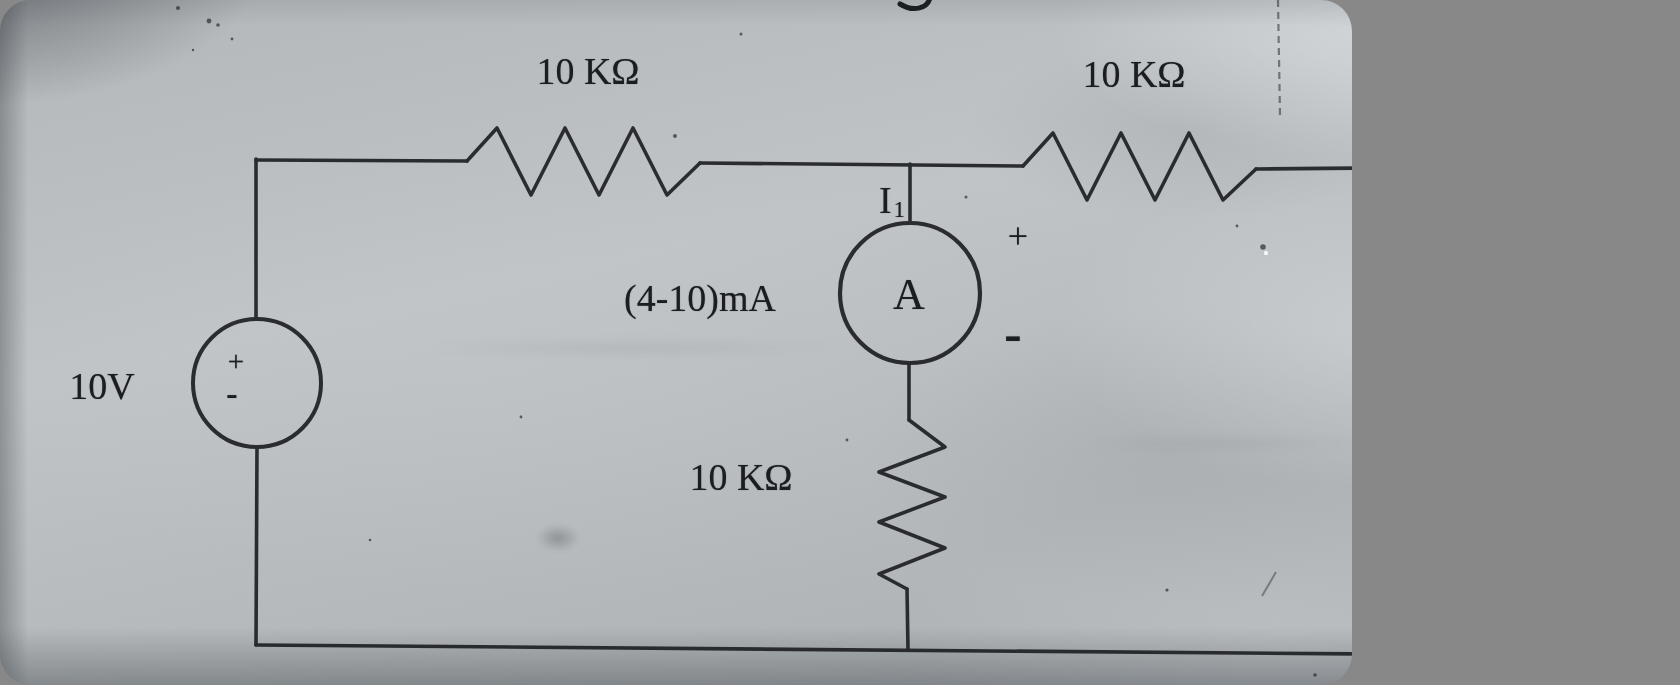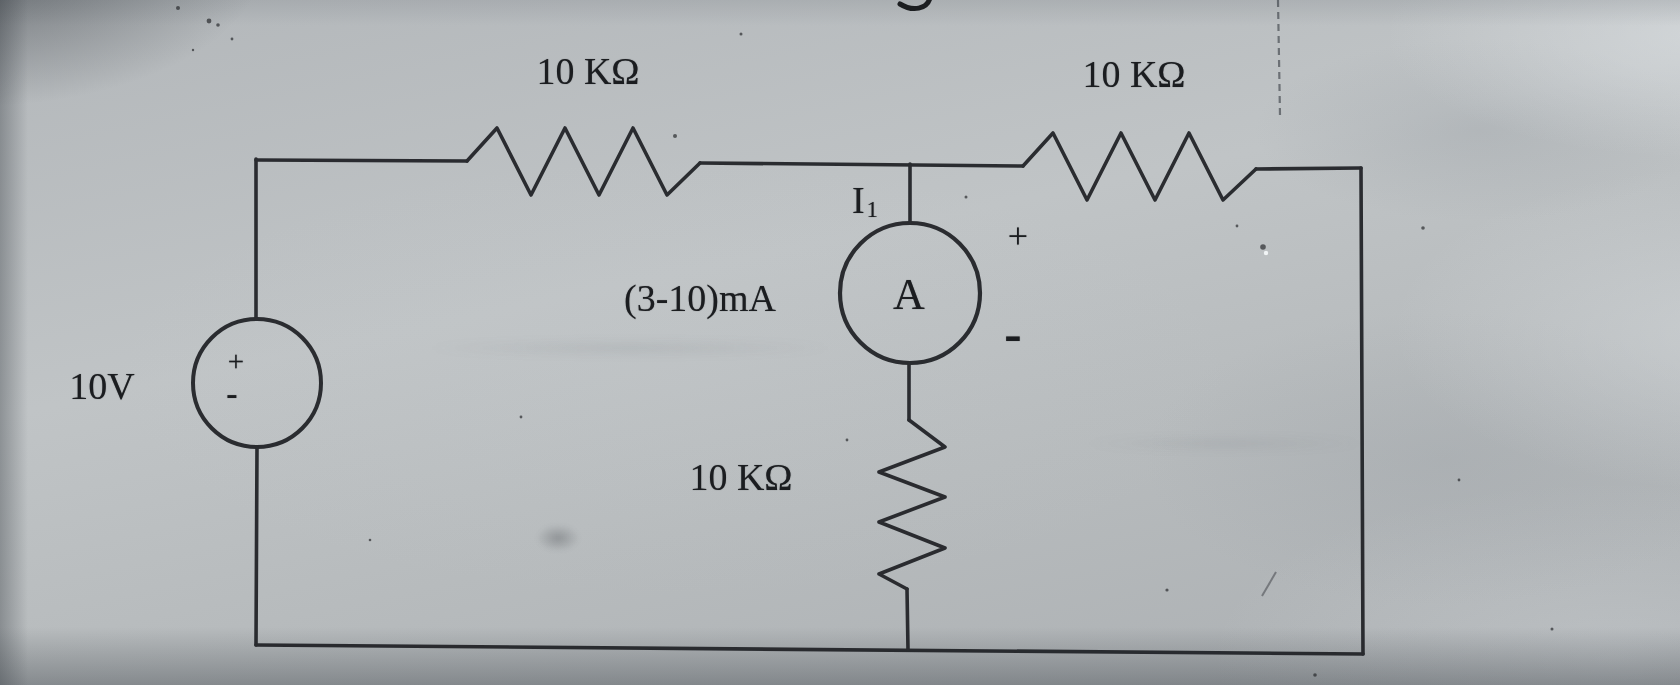--- a/index.html
+++ b/index.html
@@ -1,31 +1,32 @@
 <!DOCTYPE html>
 <html><head>
 <meta charset="utf-8">
 <style>
   html,body{margin:0;padding:0;background:#888;}
   .paper{
-    position:relative; width:1680px; height:685px; overflow:hidden;
+    position:relative; width:1352px; height:685px; overflow:hidden;
     background-color:#b6babd;
     background-image:
       radial-gradient(ellipse 420px 210px at -30px -40px, rgba(44,49,55,0.55), rgba(44,49,55,0) 70%),
       linear-gradient(90deg, rgba(58,64,70,0.38), rgba(58,64,70,0) 28px),
       linear-gradient(0deg, rgba(60,66,72,0.40), rgba(60,66,72,0) 58px),
       linear-gradient(180deg, rgba(118,124,130,0.22), rgba(118,124,130,0) 26px),
       radial-gradient(ellipse 480px 190px at 101% 5%, rgba(226,230,233,0.50), rgba(226,230,233,0) 65%),
       radial-gradient(ellipse 320px 130px at 88% 19%, rgba(148,154,160,0.30), rgba(148,154,160,0) 70%),
       radial-gradient(ellipse 520px 250px at 103% 48%, rgba(223,227,230,0.42), rgba(223,227,230,0) 65%),
       radial-gradient(ellipse 430px 210px at 86% 67%, rgba(148,154,160,0.26), rgba(148,154,160,0) 70%),
       radial-gradient(ellipse 620px 270px at 96% 96%, rgba(216,220,223,0.32), rgba(216,220,223,0) 65%),
       radial-gradient(ellipse 820px 320px at 40% 55%, rgba(201,206,209,0.16), rgba(201,206,209,0) 70%),
       linear-gradient(168deg, #b3b7ba 0%, #c0c4c6 40%, #b7bbbd 65%, #abafb2 100%);
     font-family:"Liberation Serif","DejaVu Serif",serif;
+    border-radius:31px;
   }
   svg.circuit{position:absolute; left:0; top:0; filter:blur(0.2px);}
   .labels{position:absolute; left:0; top:0; width:100%; height:100%;}
   .lbl{
     position:absolute; transform:translate(-50%,-50%);
     color:#1b1d20; white-space:nowrap; font-size:38px;
     text-shadow:0 0 1px rgba(25,27,30,0.55);
     line-height:1;
   }
   .ammeter-a{font-size:44px;}
@@ -112,25 +113,25 @@
     <div class="lbl" style="left:1134px; top:74px">10 KΩ</div>
 
     <div class="lbl" style="left:741px; top:477px">10 KΩ</div>
 
     <div class="lbl" style="left:102px; top:386px">10V</div>
 
     <div class="lbl plus-source" style="left:236px; top:361px">+</div>
 
     <div class="lbl minus-source" style="left:232px; top:394px">-</div>
 
-    <div class="lbl" style="left:700px; top:298px">(3-10)mA</div>
+    <div class="lbl" style="left:700px; top:298px">(4-10)mA</div>
 
     <div class="lbl ammeter-a" style="left:909px; top:295px">A</div>
 
-    <div class="lbl current" style="left:864px; top:200px">
+    <div class="lbl current" style="left:891px; top:200px">
       <span>I</span><span class="sub">1</span>
     </div>
 
     <div class="lbl plus-ammeter" style="left:1018px; top:236px">+</div>
 
     <div class="lbl minus-ammeter" style="left:1013px; top:334px">-</div>
   </div>
 </div>
 
 </body></html>

